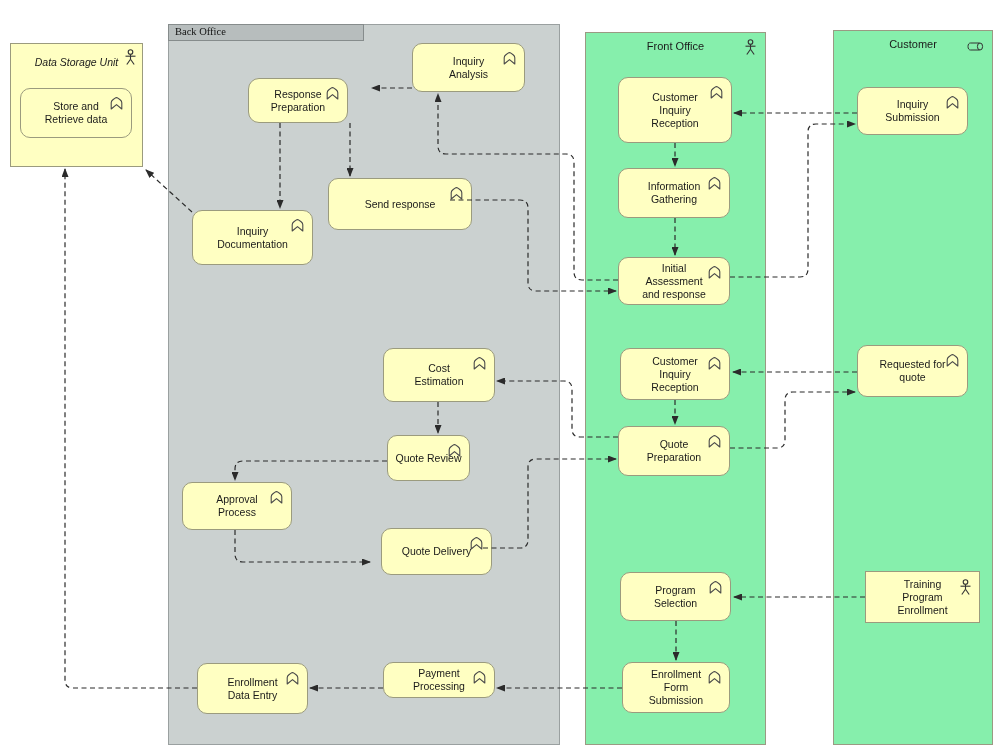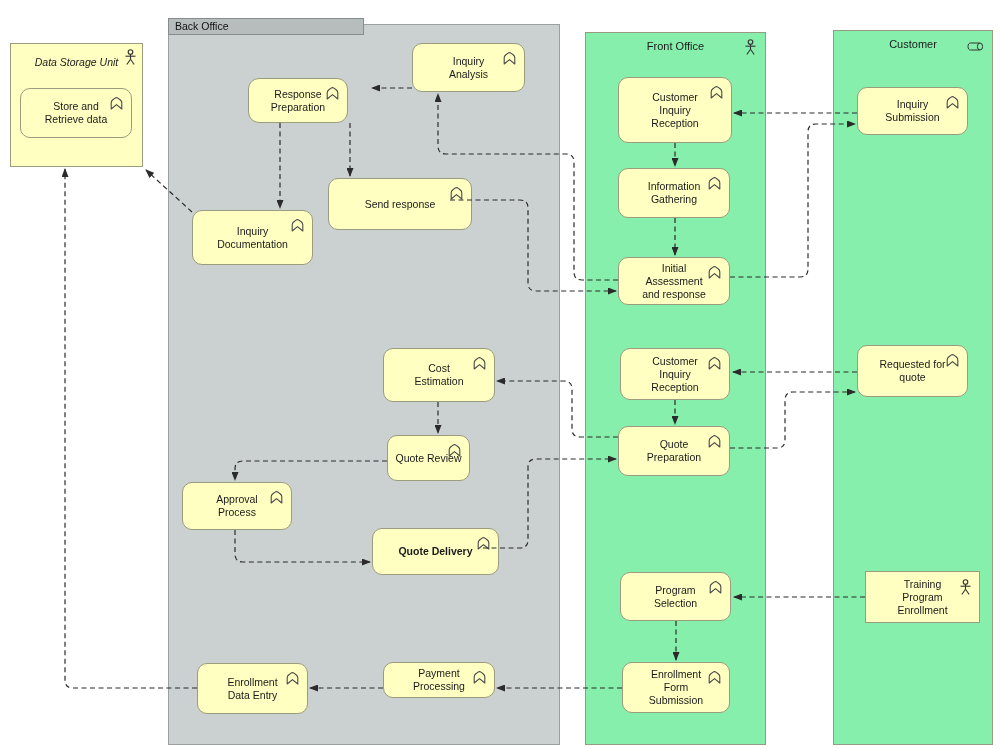--- a/index.html
+++ b/index.html
@@ -20,21 +20,21 @@
   .node.container .node-icon{top:5px;right:5px;}
   .node .lbl{padding:0 4px;}
   .node.container .lbl{padding-top:12px;font-style:italic;}
   #connector-layer{position:absolute;left:0;top:0;pointer-events:none;}
 </style>
 </head>
 <body>
 
 <div id="canvas">
     <div class="group-body" style="left: 168px; top: 24px; width: 392px; height: 721px;"></div>
-    <div class="group-tab" style="left: 168px; top: 18px; width: 196px; height: 17px;"><span>Back Office</span></div>
+    <div class="group-tab" style="left: 168px; top: 24px; width: 196px; height: 17px; font-family: Liberation Serif, serif;"><span>Back Office</span></div>
     <div class="lane" style="left: 585px; top: 32px; width: 181px; height: 713px;">
       <div class="lane-title">Front Office</div>
       <span class="lane-icon"><svg width="13" height="17" viewBox="0 0 13 17">
           <g fill="none" stroke="#333" stroke-width="1.1">
             <circle cx="6.5" cy="3" r="2.3"></circle>
             <line x1="6.5" y1="5.3" x2="6.5" y2="10.2"></line>
             <line x1="1.5" y1="7.2" x2="11.5" y2="7.2"></line>
             <line x1="6.5" y1="10.2" x2="2.8" y2="15.5"></line>
             <line x1="6.5" y1="10.2" x2="10.2" y2="15.5"></line>
           </g>
@@ -192,21 +192,21 @@
     </div>
     <div class="node process" style="left: 182px; top: 482px; width: 110px; height: 48px;">
       <div class="lbl">
         <div>Approval</div>
         <div>Process</div>
       </div>
       <span class="node-icon"><svg width="15" height="14" viewBox="0 0 15 14">
           <path d="M2.2,13 L2.2,6.8 C2.2,5.4 2.8,4.5 3.9,3.7 L6.1,2.1 C6.9,1.5 8.1,1.5 8.9,2.1 L11.1,3.7 C12.2,4.5 12.8,5.4 12.8,6.8 L12.8,13 L7.5,8.6 Z" fill="none" stroke="#4a4a4a" stroke-width="1.1" stroke-linejoin="round"></path>
         </svg></span>
     </div>
-    <div class="node process" style="left: 372px; top: 528px; width: 127px; height: 47px; font-weight: bold;">
+    <div class="node process" style="left: 381px; top: 528px; width: 111px; height: 47px;">
       <div class="lbl">
         <div>Quote Delivery</div>
       </div>
       <span class="node-icon"><svg width="15" height="14" viewBox="0 0 15 14">
           <path d="M2.2,13 L2.2,6.8 C2.2,5.4 2.8,4.5 3.9,3.7 L6.1,2.1 C6.9,1.5 8.1,1.5 8.9,2.1 L11.1,3.7 C12.2,4.5 12.8,5.4 12.8,6.8 L12.8,13 L7.5,8.6 Z" fill="none" stroke="#4a4a4a" stroke-width="1.1" stroke-linejoin="round"></path>
         </svg></span>
     </div>
     <div class="node process" style="left: 620px; top: 572px; width: 111px; height: 49px;">
       <div class="lbl">
         <div>Program</div>

